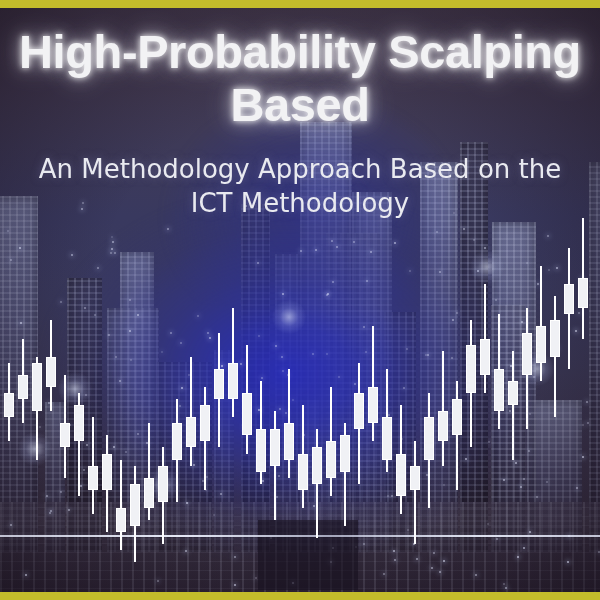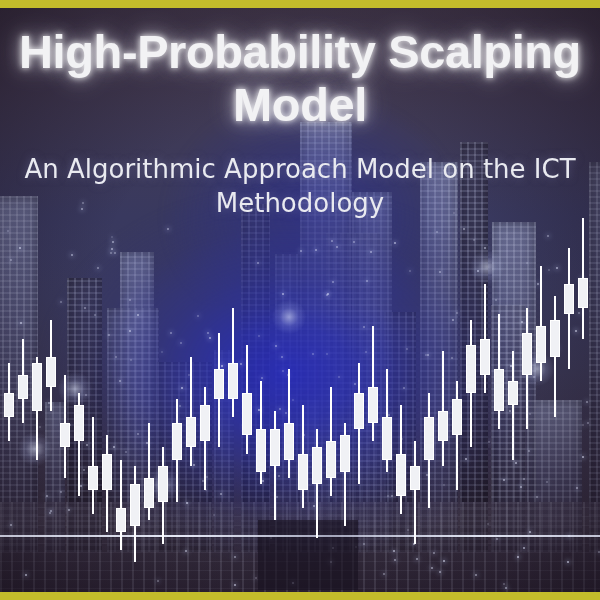--- a/index.html
+++ b/index.html
@@ -690,18 +690,18 @@
       <div class="candle" style="left: 564px; top: 0px; height: 400px;">
         <div class="wick" style="top: 57.8342px; height: 120.992px;"></div>
         <div class="body" style="top: 94.1319px; height: 30.248px;"></div>
       </div>
       <div class="candle" style="left: 578px; top: 0px; height: 400px;">
         <div class="wick" style="top: 27.5862px; height: 120.992px;"></div>
         <div class="body" style="top: 88.0823px; height: 30.248px;"></div>
       </div>
     </div>
 
-  <div class="title">High-Probability Scalping Model</div>
-  <div class="subtitle">An Algorithmic Approach Model on the ICT Methodology</div>
+  <div class="title">High-Probability Scalping Based</div>
+  <div class="subtitle">An Methodology Approach Based on the ICT Methodology</div>
 
   <div class="bar-top"></div>
   <div class="bar-bottom"></div>
 </div>
 
 </body></html>

